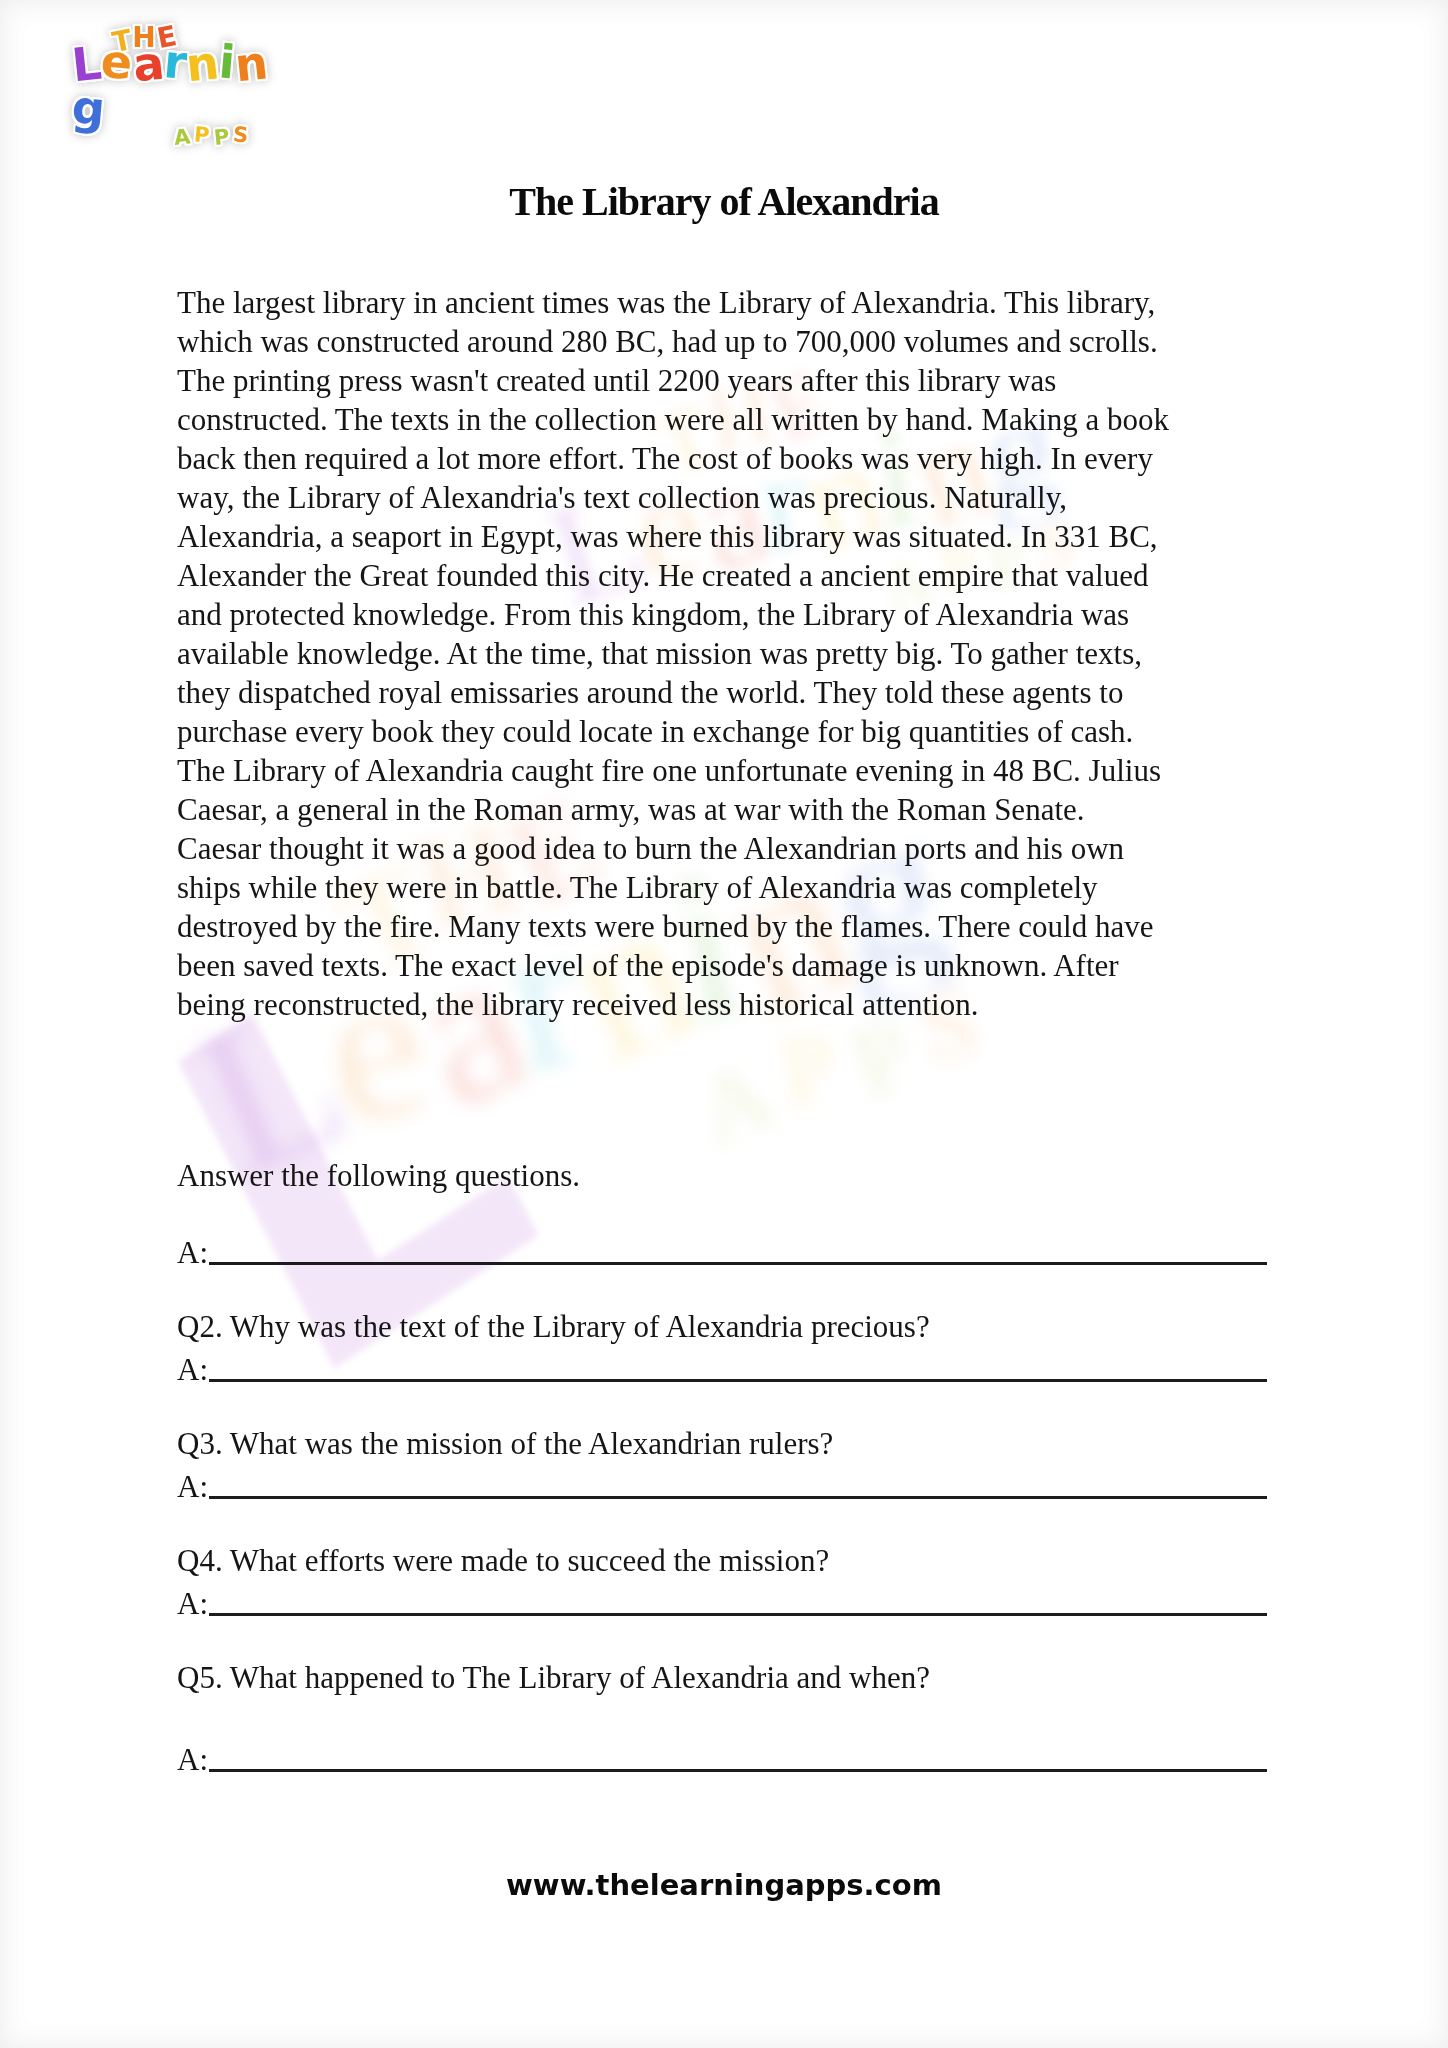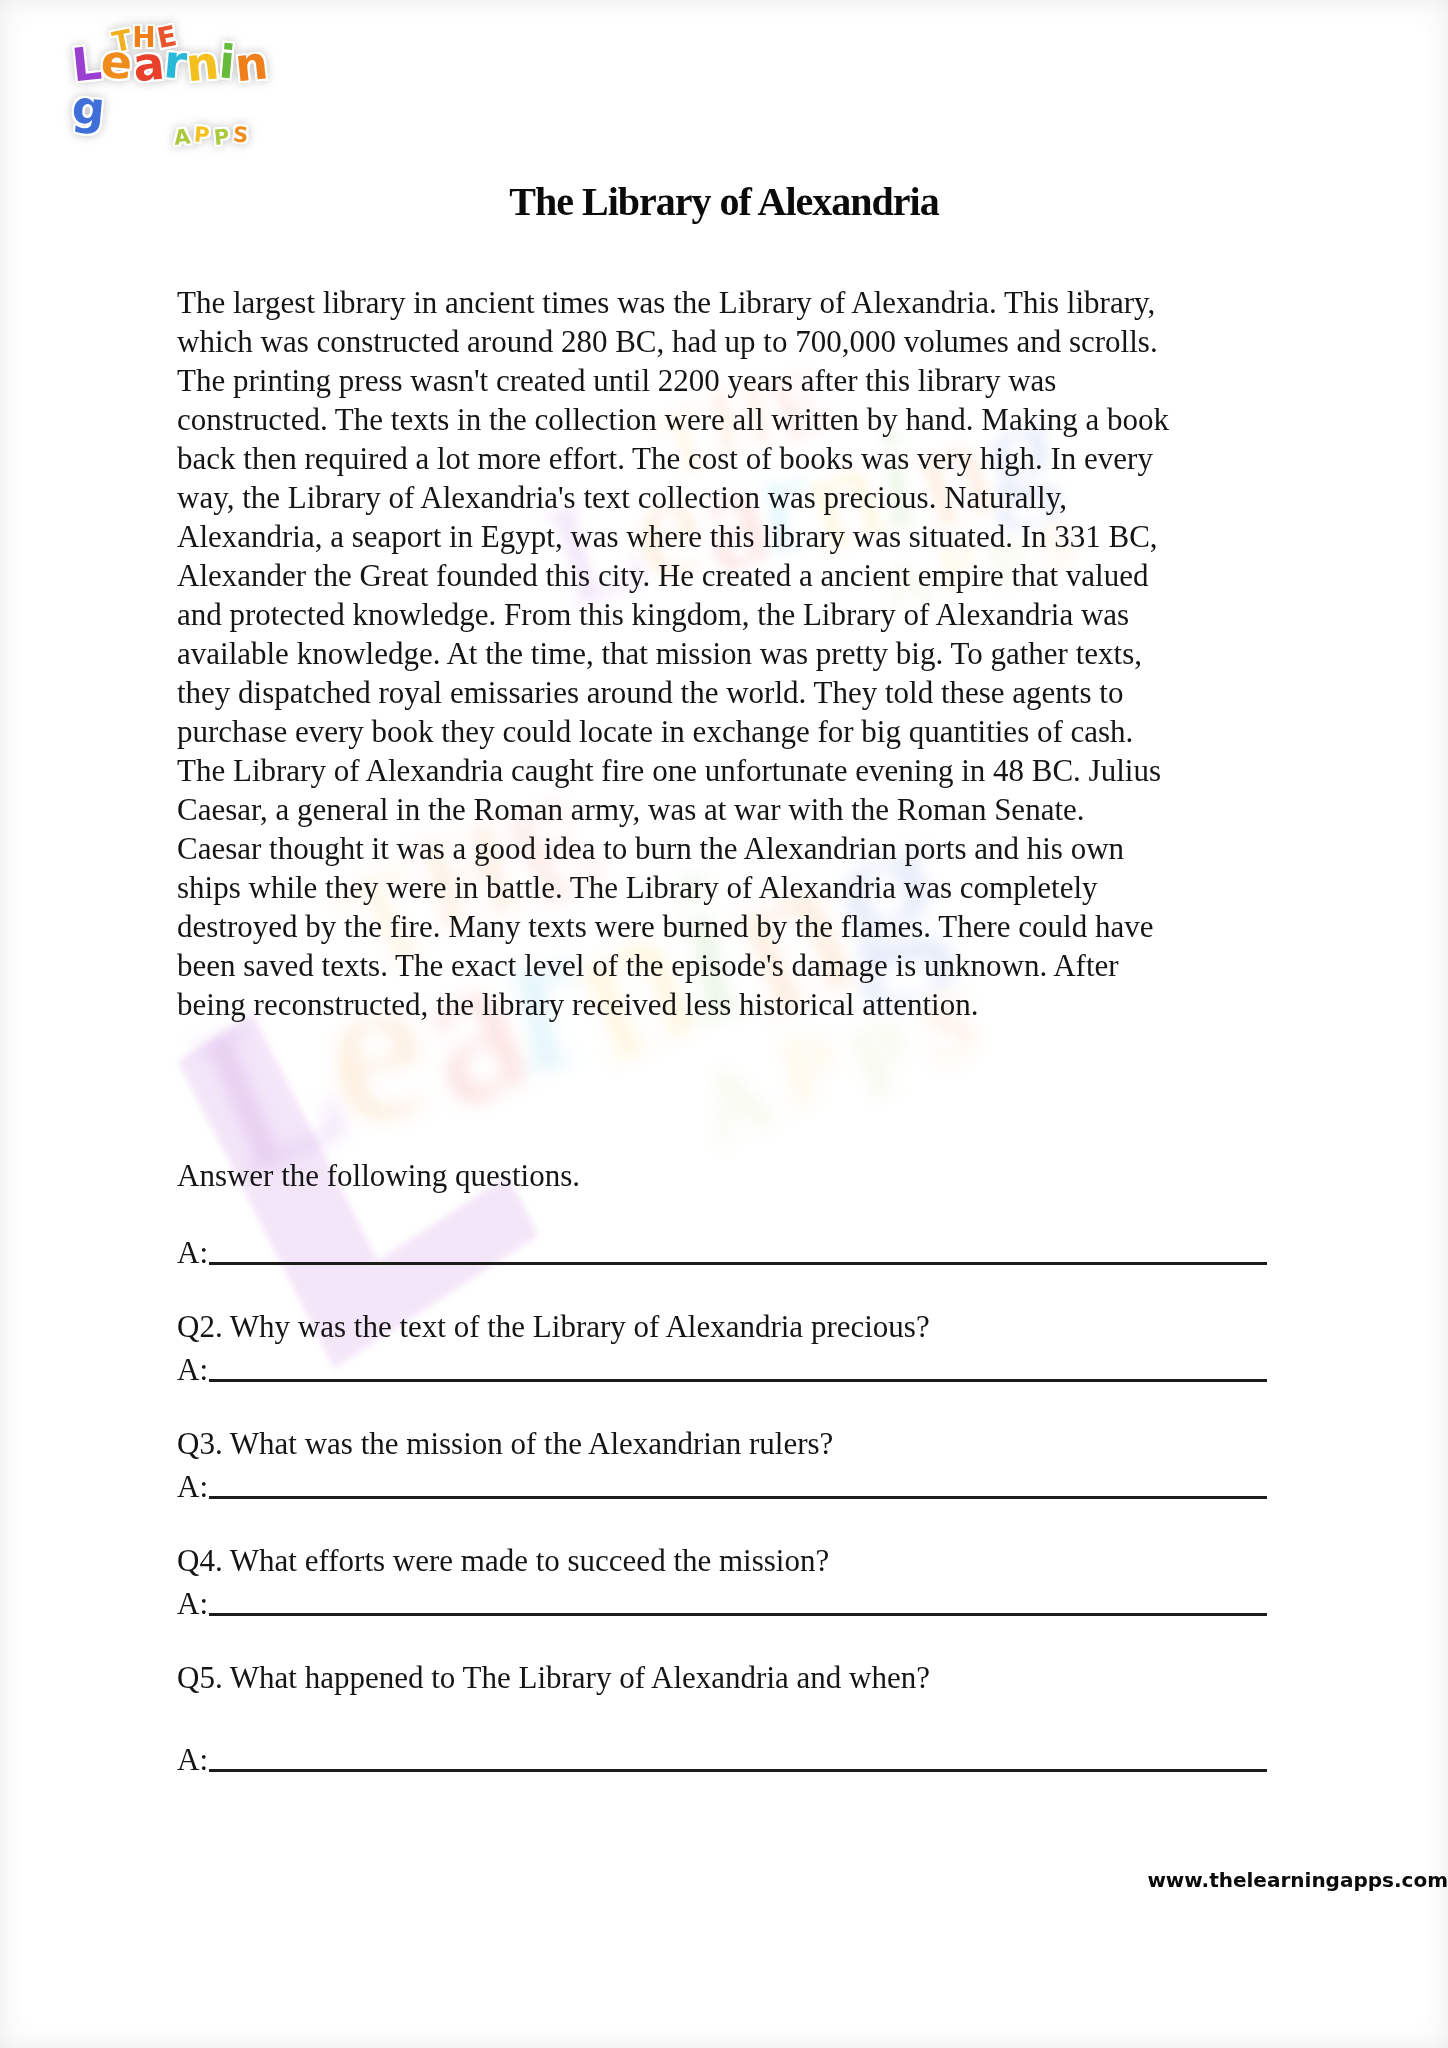--- a/index.html
+++ b/index.html
@@ -83,23 +83,23 @@
   .a-row   { position:absolute; left:0; right:0; top: 44px; height: 34px;
              display:flex; align-items:flex-end; }
   .a-prefix{ font-size: 31px; line-height:1; }
   .a-line  { flex:1; border-bottom: 3px solid #1c1c1c; margin-bottom: 3px; margin-left: 1px; }
   .q-last  { height: 200px; }
   .q-last .a-row { top: 83px; }
 
   
   .footer {
     position:absolute; left:0; right:0; top: 1868px;
-    text-align:right;
+    text-align:center;
     font-family: "DejaVu Sans", sans-serif;
-    font-weight:700; font-size: 20px; color:#0b0b0b;
+    font-weight:700; font-size: 29px; color:#0b0b0b;
   }
 </style>
 </head>
 <body>
 
 <div id="page">
 
   <div class="wm wm-a">
       <div class="logo-the"><span class="logo-ch" style="color: rgb(242, 176, 30);">T</span><span class="logo-ch" style="color: rgb(239, 127, 27);">H</span><span class="logo-ch" style="color: rgb(232, 84, 44);">E</span></div>
       <div class="logo-learning"><span class="logo-ch" style="color: rgb(155, 63, 209);">L</span><span class="logo-ch" style="color: rgb(240, 140, 27);">e</span><span class="logo-ch" style="color: rgb(232, 64, 42);">a</span><span class="logo-ch" style="color: rgb(41, 185, 216);">r</span><span class="logo-ch" style="color: rgb(243, 192, 30);">n</span><span class="logo-ch" style="color: rgb(102, 187, 58);">i</span><span class="logo-ch" style="color: rgb(239, 127, 27);">n</span><span class="logo-ch" style="color: rgb(63, 111, 216);">g</span></div>

